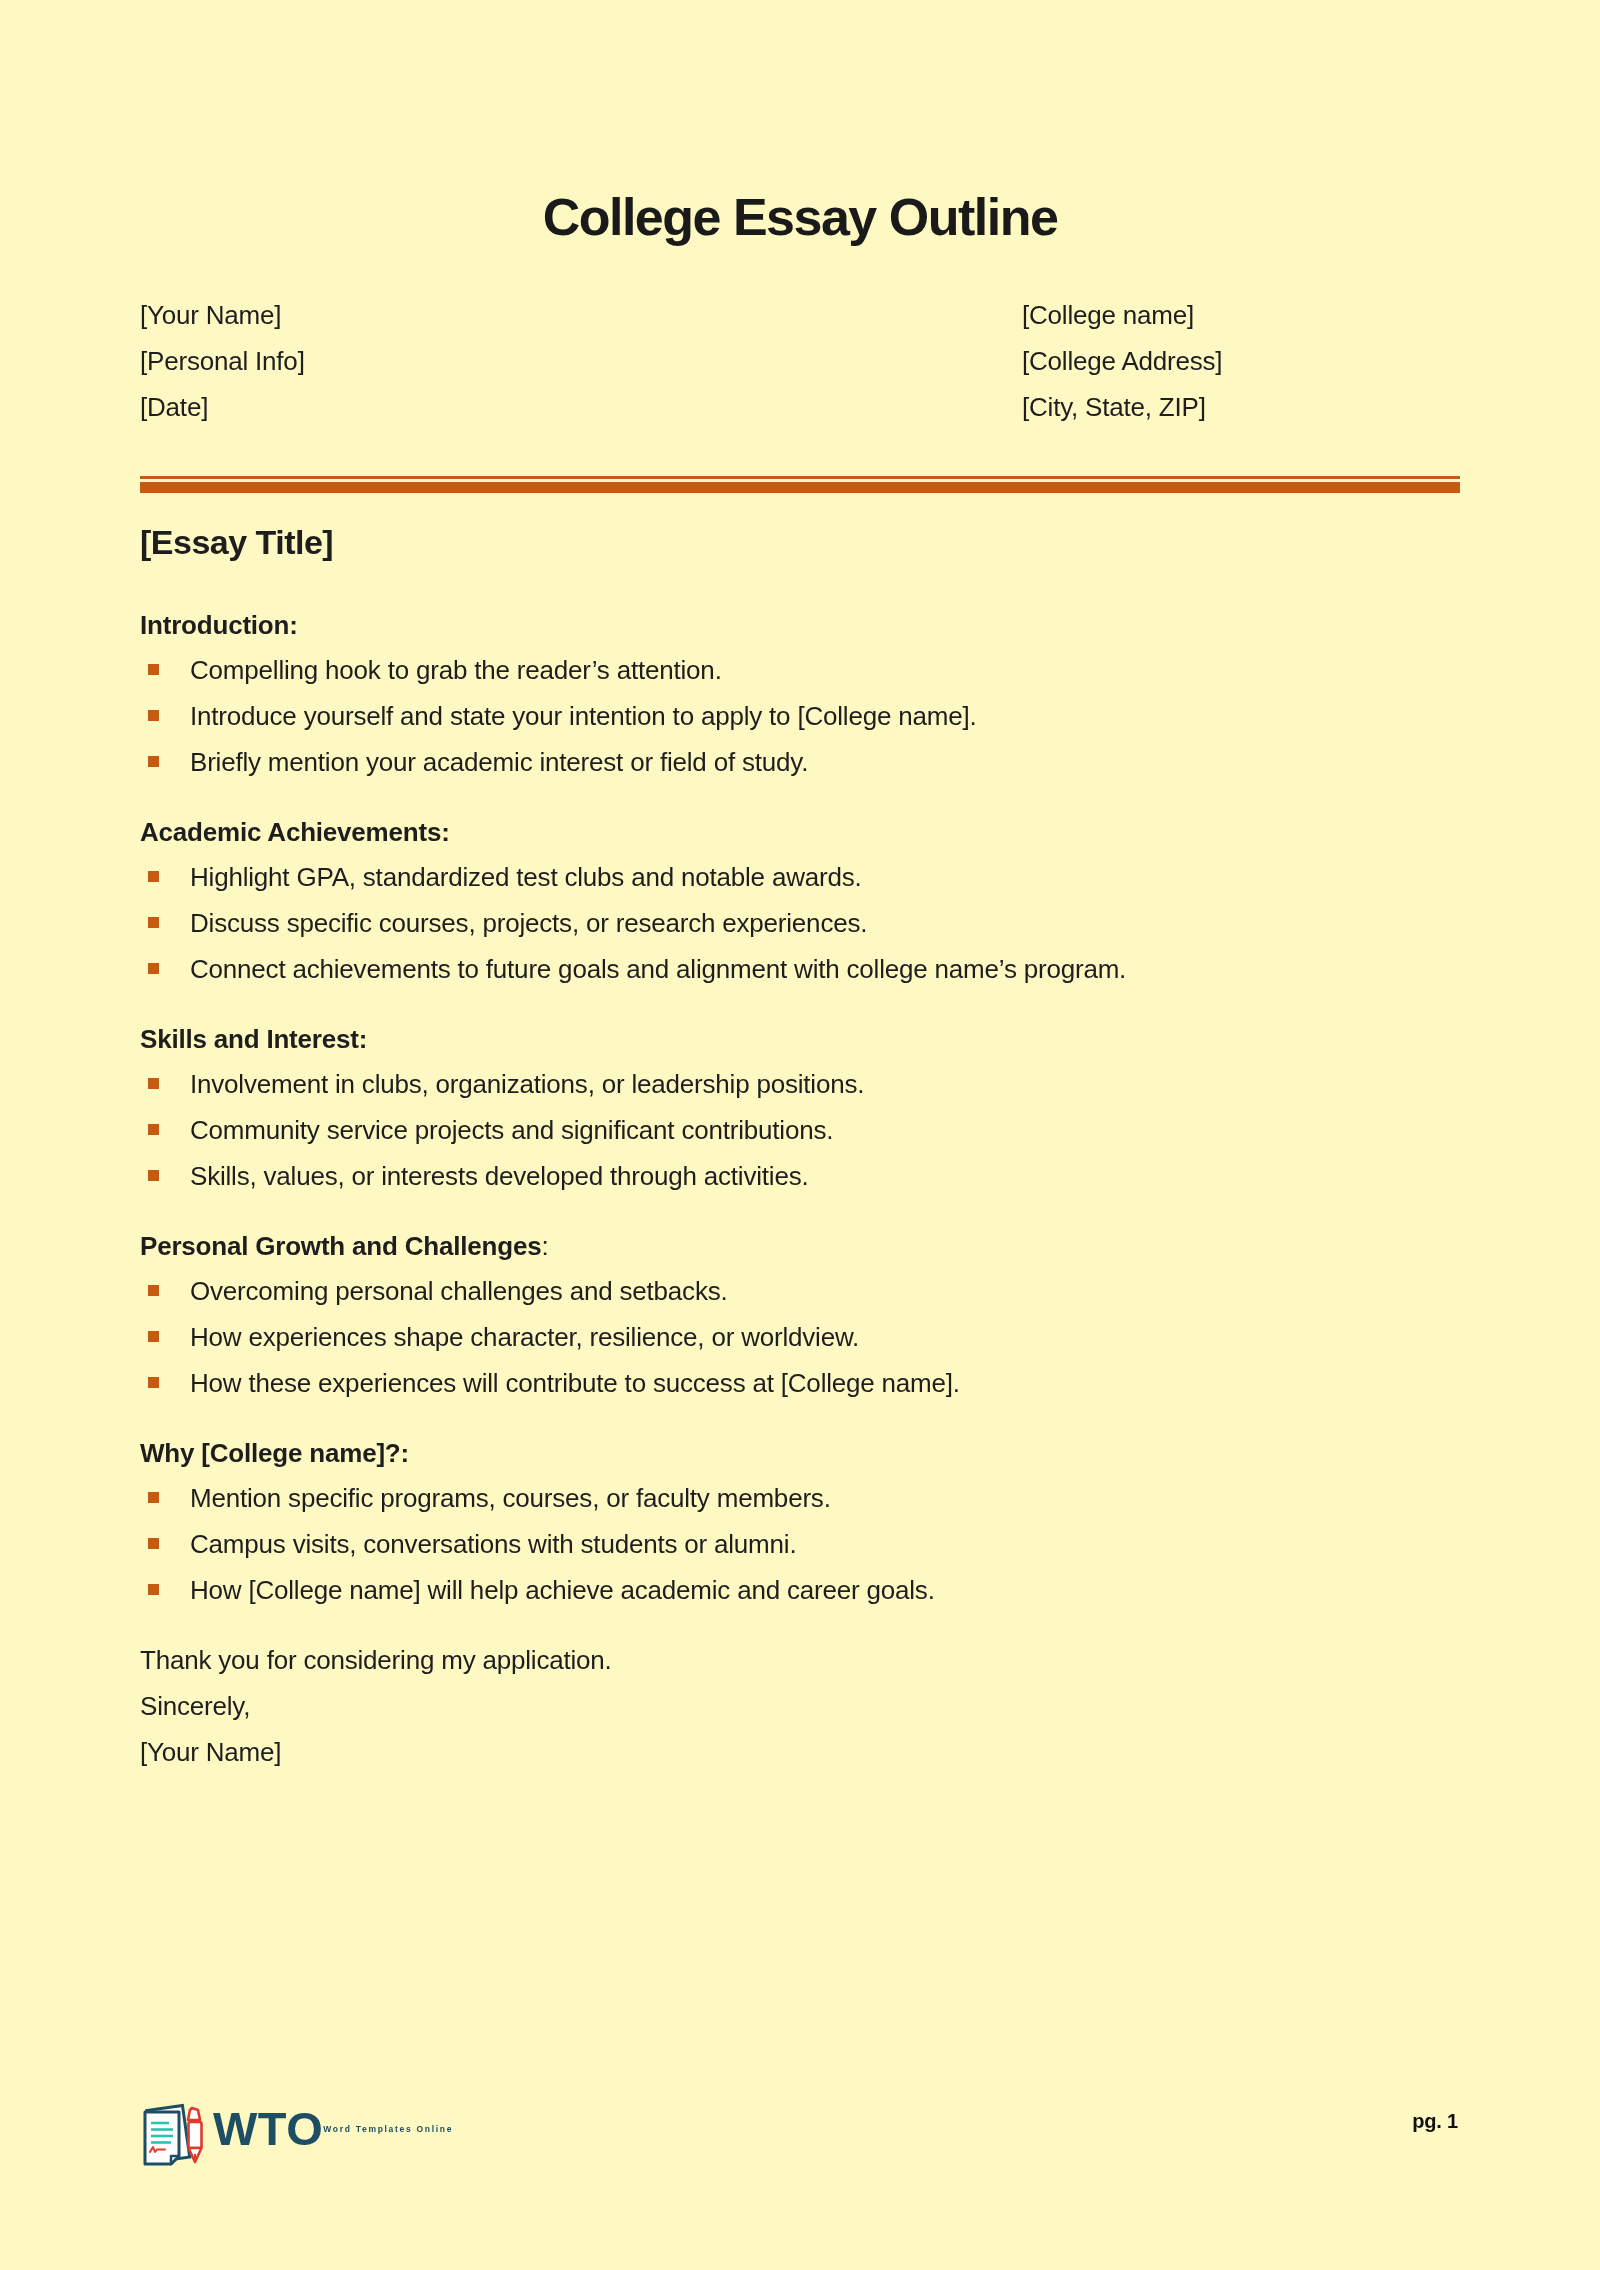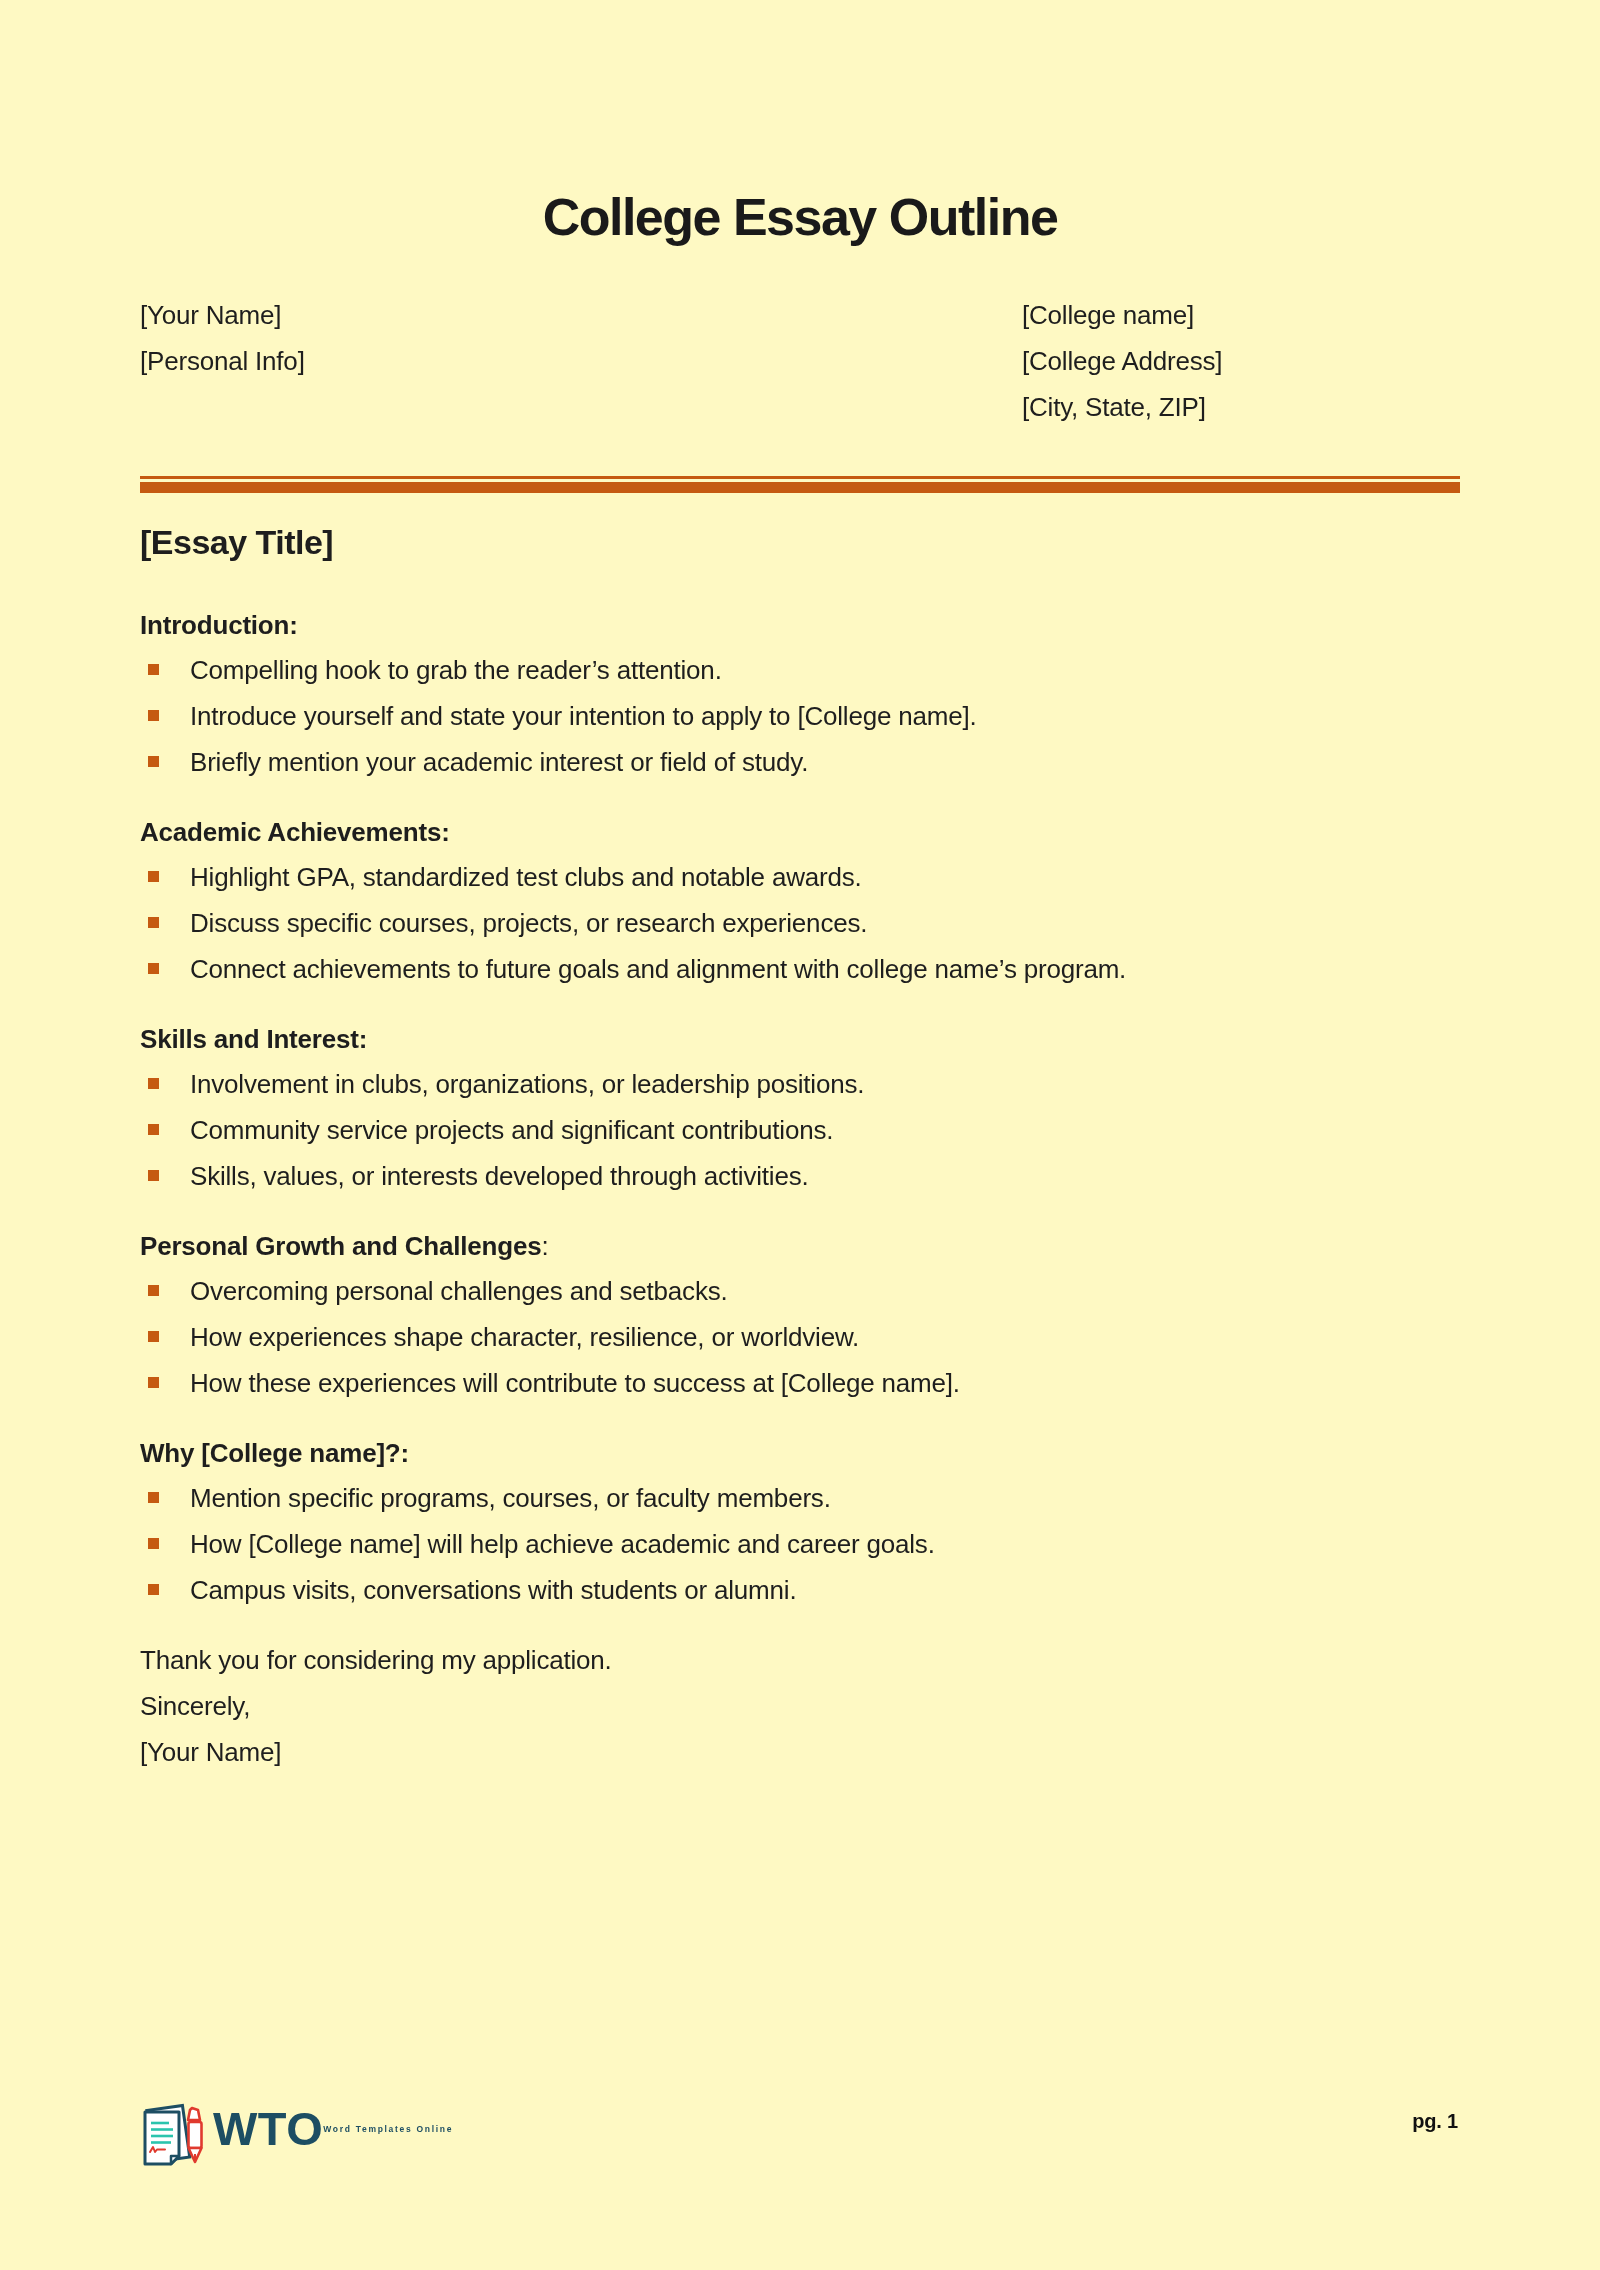--- a/index.html
+++ b/index.html
@@ -97,20 +97,21 @@
 
 <div class="page">
   <div class="content">
 
     <h1 class="doc-title">College Essay Outline</h1>
 
     <div class="letter-header">
       <div class="col-left">
         <div>[Your Name]</div>
         <div>[Personal Info]</div>
+        <div>[Date]</div>
       </div>
       <div class="col-right">
         <div>[College name]</div>
         <div>[College Address]</div>
         <div>[City, State, ZIP]</div>
       </div>
     </div>
 
     <div class="divider">
       <div class="thin"></div>
@@ -144,22 +145,22 @@
     <h3 class="sec-heading"><span>Personal Growth and Challenges</span><span class="suffix">:</span></h3>
     <ul class="bullets">
       <li>Overcoming personal challenges and setbacks.</li>
       <li>How experiences shape character, resilience, or worldview.</li>
       <li>How these experiences will contribute to success at [College name].</li>
     </ul>
 
     <h3 class="sec-heading"><span>Why [College name]?:</span><span class="suffix"></span></h3>
     <ul class="bullets">
       <li>Mention specific programs, courses, or faculty members.</li>
+      <li>Campus visits, conversations with students or alumni.</li>
       <li>How [College name] will help achieve academic and career goals.</li>
-      <li>Campus visits, conversations with students or alumni.</li>
     </ul>
 
     <div class="closing">
       <p>Thank you for considering my application.</p>
       <p>Sincerely,</p>
       <p>[Your Name]</p>
     </div>
 
   </div>
 

